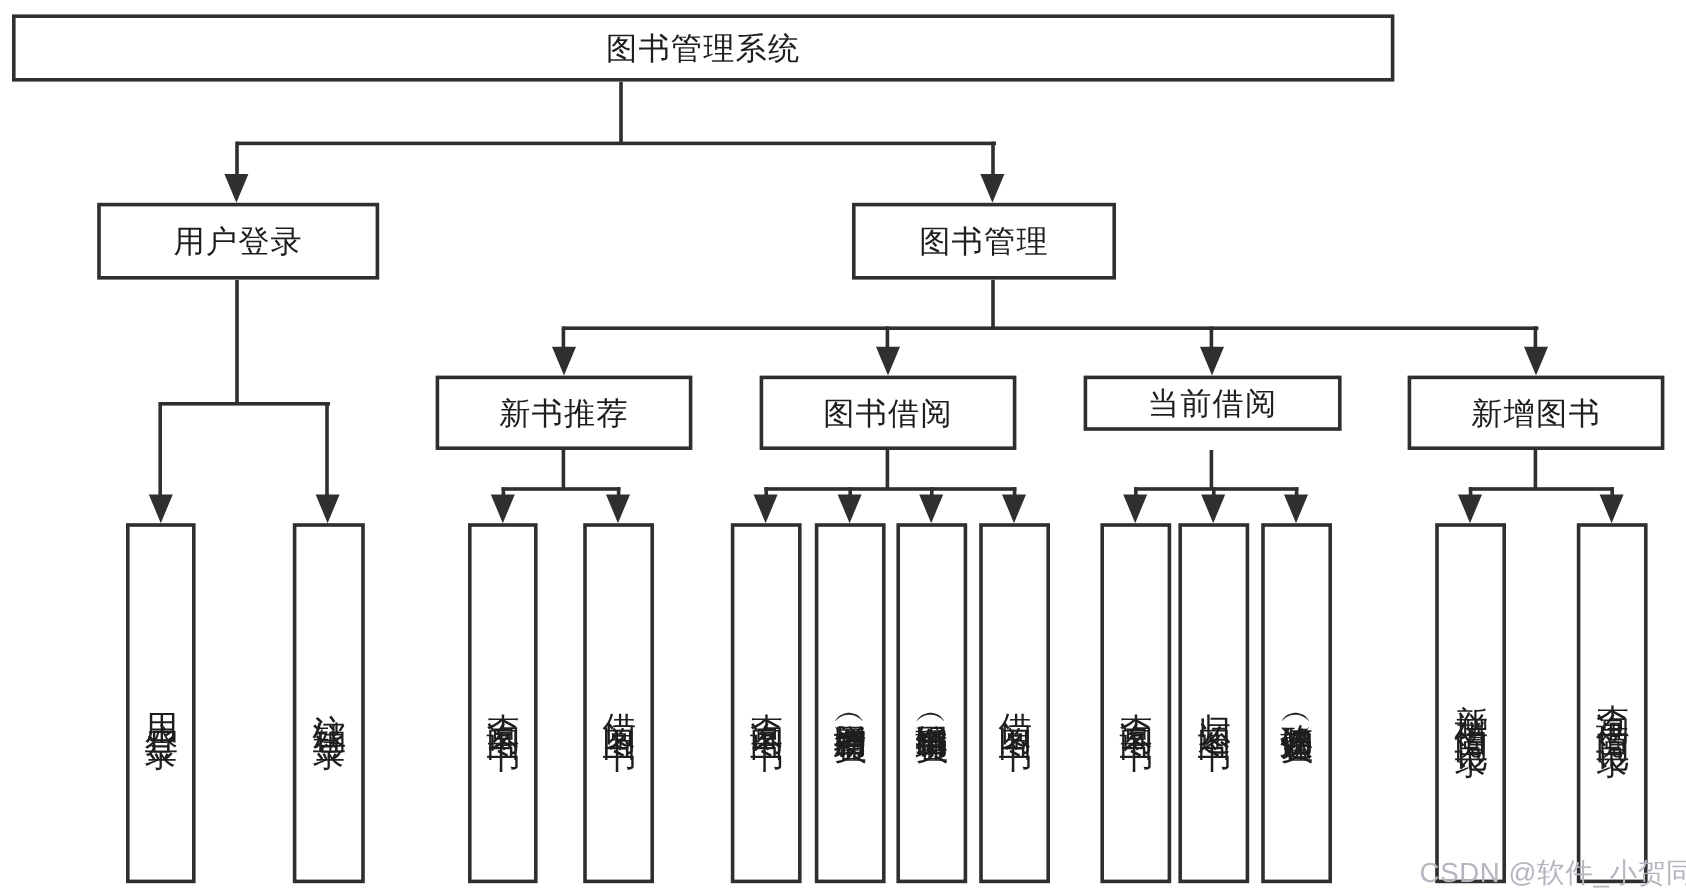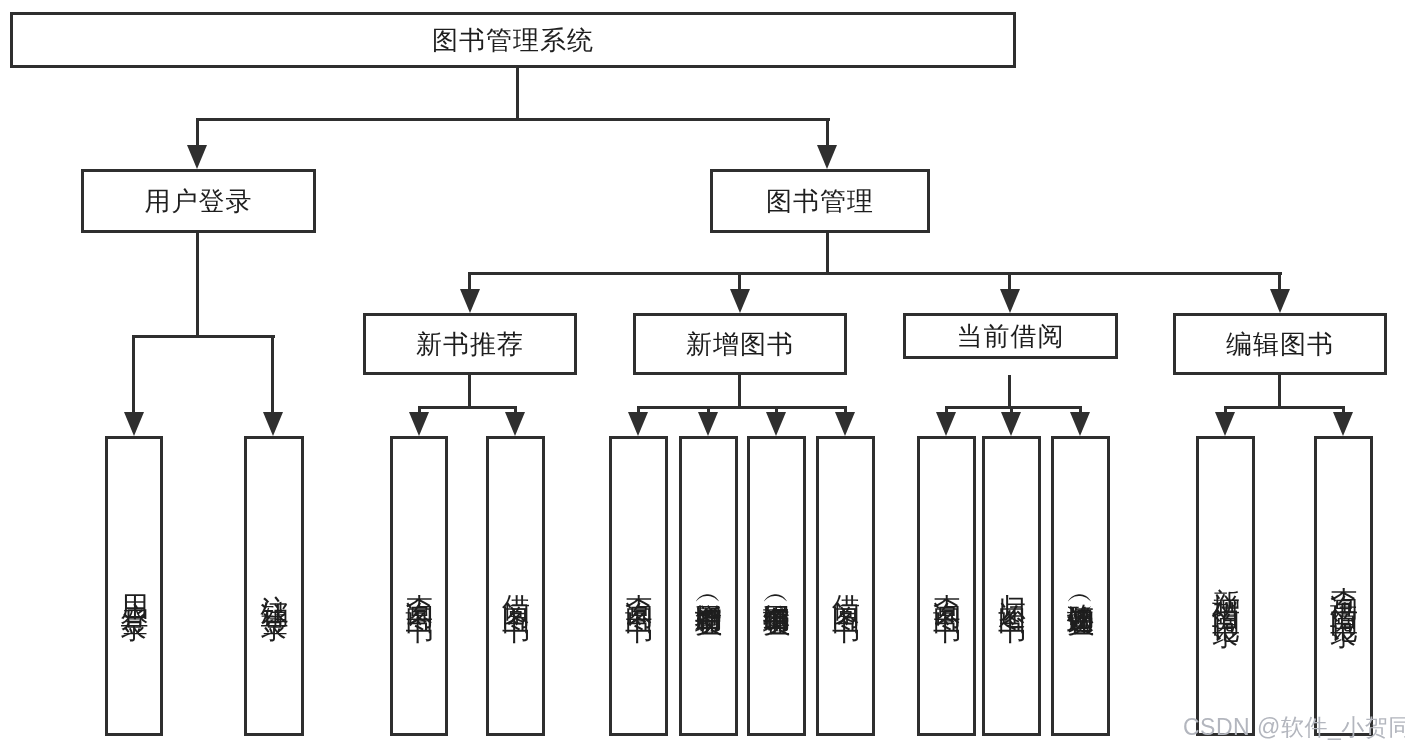--- a/index.html
+++ b/index.html
@@ -98,42 +98,42 @@
   <div class="vline" style="left:1079px;top:406px;height:10px"></div>
   <div class="arrowhead" style="left:1070px;top:412px"></div>
 
   <div class="vline" style="left:1278px;top:375px;height:33px"></div>
   <div class="hline" style="left:1224px;top:406px;width:121px"></div>
   <div class="vline" style="left:1224px;top:406px;height:10px"></div>
   <div class="arrowhead" style="left:1215px;top:412px"></div>
   <div class="vline" style="left:1342px;top:406px;height:10px"></div>
   <div class="arrowhead" style="left:1333px;top:412px"></div>
 
-  <div class="box" style="left:10px;top:12px;width:1006px;height:56px">
+  <div class="box" style="left:10px;top:12px;width:1152px;height:56px">
     <span>图书管理系统</span>
   </div>
 
   <div class="box" style="left:81px;top:169px;width:235px;height:64px">
     <span>用户登录</span>
   </div>
   <div class="box" style="left:710px;top:169px;width:220px;height:64px">
     <span>图书管理</span>
   </div>
 
   <div class="box" style="left:363px;top:313px;width:214px;height:62px">
     <span>新书推荐</span>
   </div>
   <div class="box" style="left:633px;top:313px;width:214px;height:62px">
-    <span>新增图书</span>
+    <span>图书借阅</span>
   </div>
   <div class="box" style="left:903px;top:313px;width:215px;height:46px">
     <span>当前借阅</span>
   </div>
   <div class="box" style="left:1173px;top:313px;width:214px;height:62px">
-    <span>编辑图书</span>
+    <span>新增图书</span>
   </div>
 
   <div class="box vbox" style="left:105px;top:436px;width:58px;height:300px">
     <span>用户登录</span>
   </div>
   <div class="box vbox" style="left:244px;top:436px;width:60px;height:300px">
     <span>注销登录</span>
   </div>
 
   <div class="box vbox" style="left:390px;top:436px;width:58px;height:300px">

